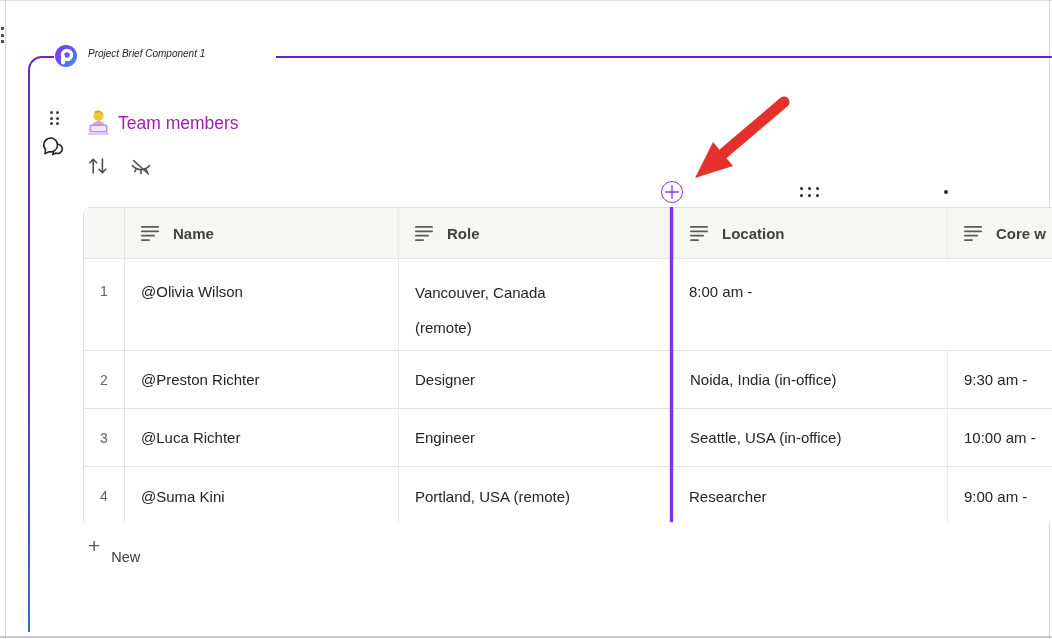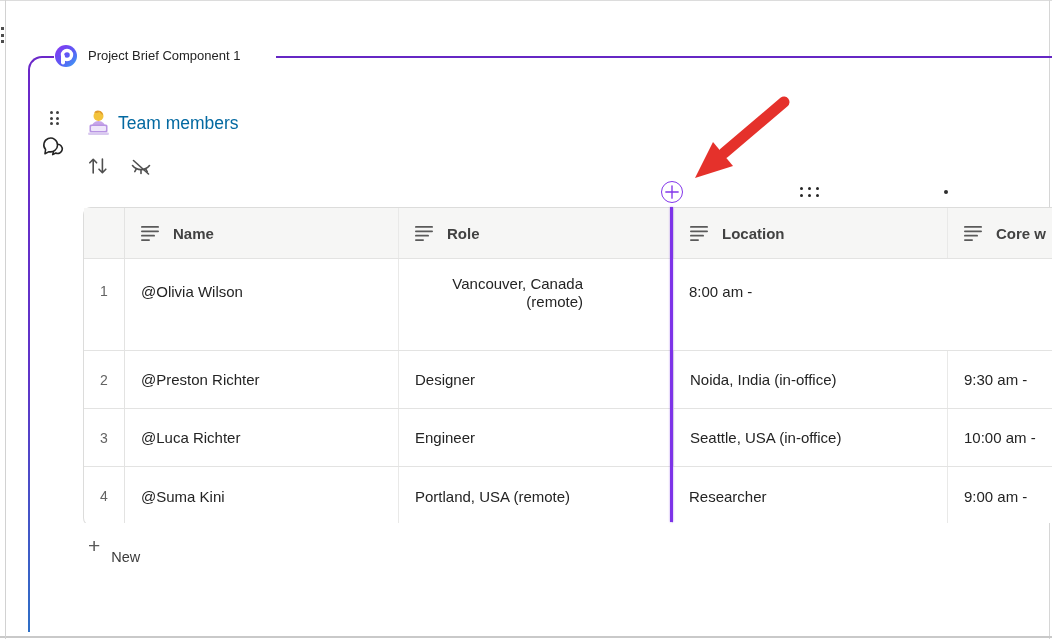--- a/index.html
+++ b/index.html
@@ -15,51 +15,51 @@
   .splitter-dots span{width:3px;height:3px;background:#4e4e4e;}
 
   
   .comp-corner{position:absolute;left:28px;top:56px;width:24px;height:16px;
                border-top:2px solid #6b28c9;border-left:2px solid #6b28c9;border-top-left-radius:14px;}
   .comp-vline{position:absolute;left:28px;top:70px;width:2px;height:562px;
               background:linear-gradient(180deg,#6b28c9 0%,#5f35c9 55%,#2e6fc6 100%);}
   .comp-hline{position:absolute;left:276px;top:56px;width:776px;height:2px;background:#6527c4;}
 
   .loop-badge{position:absolute;left:54px;top:44px;width:24px;height:24px;}
-  .comp-title{position:absolute;left:88px;top:48px;font-size:13px;color:#242424;}
+  .comp-title{position:absolute;left:88px;top:48px;font-size:10px;color:#242424;font-style:italic;}
 
   
   .block-handle{position:absolute;left:50px;top:111px;width:9px;height:14px;
                 display:grid;grid-template-columns:3px 3px;grid-template-rows:3px 3px 3px;gap:2.5px 3px;cursor:grab;}
   .block-handle i{background:#3f3f3f;border-radius:50%;}
   .comment-btn{position:absolute;left:41px;top:135px;width:25px;height:25px;cursor:pointer;}
   .emoji-badge{position:absolute;left:85px;top:108px;width:27px;height:28px;}
-  .section-title{position:absolute;left:118px;top:113px;font-size:17.5px;color:#0369a1;}
+  .section-title{position:absolute;left:118px;top:113px;font-size:17.5px;color:#a21caf;}
   .sort-btn{position:absolute;left:87px;top:154px;width:22px;height:24px;cursor:pointer;}
   .hide-btn{position:absolute;left:128px;top:155px;width:26px;height:24px;cursor:pointer;}
 
   
-  .tbl-clip{position:absolute;left:83px;top:207px;width:969px;height:316px;overflow:hidden;text-align:right;}
+  .tbl-clip{position:absolute;left:83px;top:207px;width:969px;height:316px;overflow:hidden;}
   .tbl{width:1141px;border:1px solid #dcdcdb;border-right:none;border-radius:8px 0 0 8px;box-sizing:border-box;background:#fff;}
   .trow{display:flex;border-bottom:1px solid #e3e3e2;}
   .trow:last-child{border-bottom:none;}
   .cell{box-sizing:border-box;display:flex;align-items:center;padding:0 16px;font-size:15px;color:#242424;overflow:hidden;}
   .w0{width:41px;justify-content:center;padding:0;color:#636363;font-size:14px;border-right:1px solid #e3e3e2;flex:none;}
   .w1{width:274px;flex:none;border-right:1px solid #e9e9e8;}
   .w2{width:275px;flex:none;border-right:1px solid #e9e9e8;}
   .w3{width:274px;flex:none;border-right:1px solid #e9e9e8;}
   .w4{width:276px;flex:none;}
   .thead{height:50px;background:#f6f6f5;}
   .thead .cell{font-weight:700;color:#424242;gap:13px;}
   .thead .w0{background:#f6f6f5;}
   .r-tall{height:91px;}
   .r-tall .cell{align-items:flex-start;padding-top:16px;line-height:33px;}
   .r-std{height:57px;}
   .r-last{height:58px;}
-  .wrap2{display:inline-block;max-width:168px;line-height:18px;}
+  .wrap2{display:inline-block;max-width:168px;line-height:35px;}
 
   .field-icon{flex:none;}
 
   
   .new-btn{position:absolute;left:88px;top:533px;height:26px;display:flex;align-items:center;gap:11px;cursor:pointer;}
   .new-btn .plus{font-size:21px;font-weight:400;color:#5a5a5a;line-height:20px;}
   .new-btn .lbl{font-size:14.5px;color:#3c3c3c;margin-top:22px;}
 
   
   .ins-line{position:absolute;left:670px;top:207px;width:3px;height:315px;background:#7d33e8;box-shadow:0 0 2px rgba(125,51,232,.6);}

